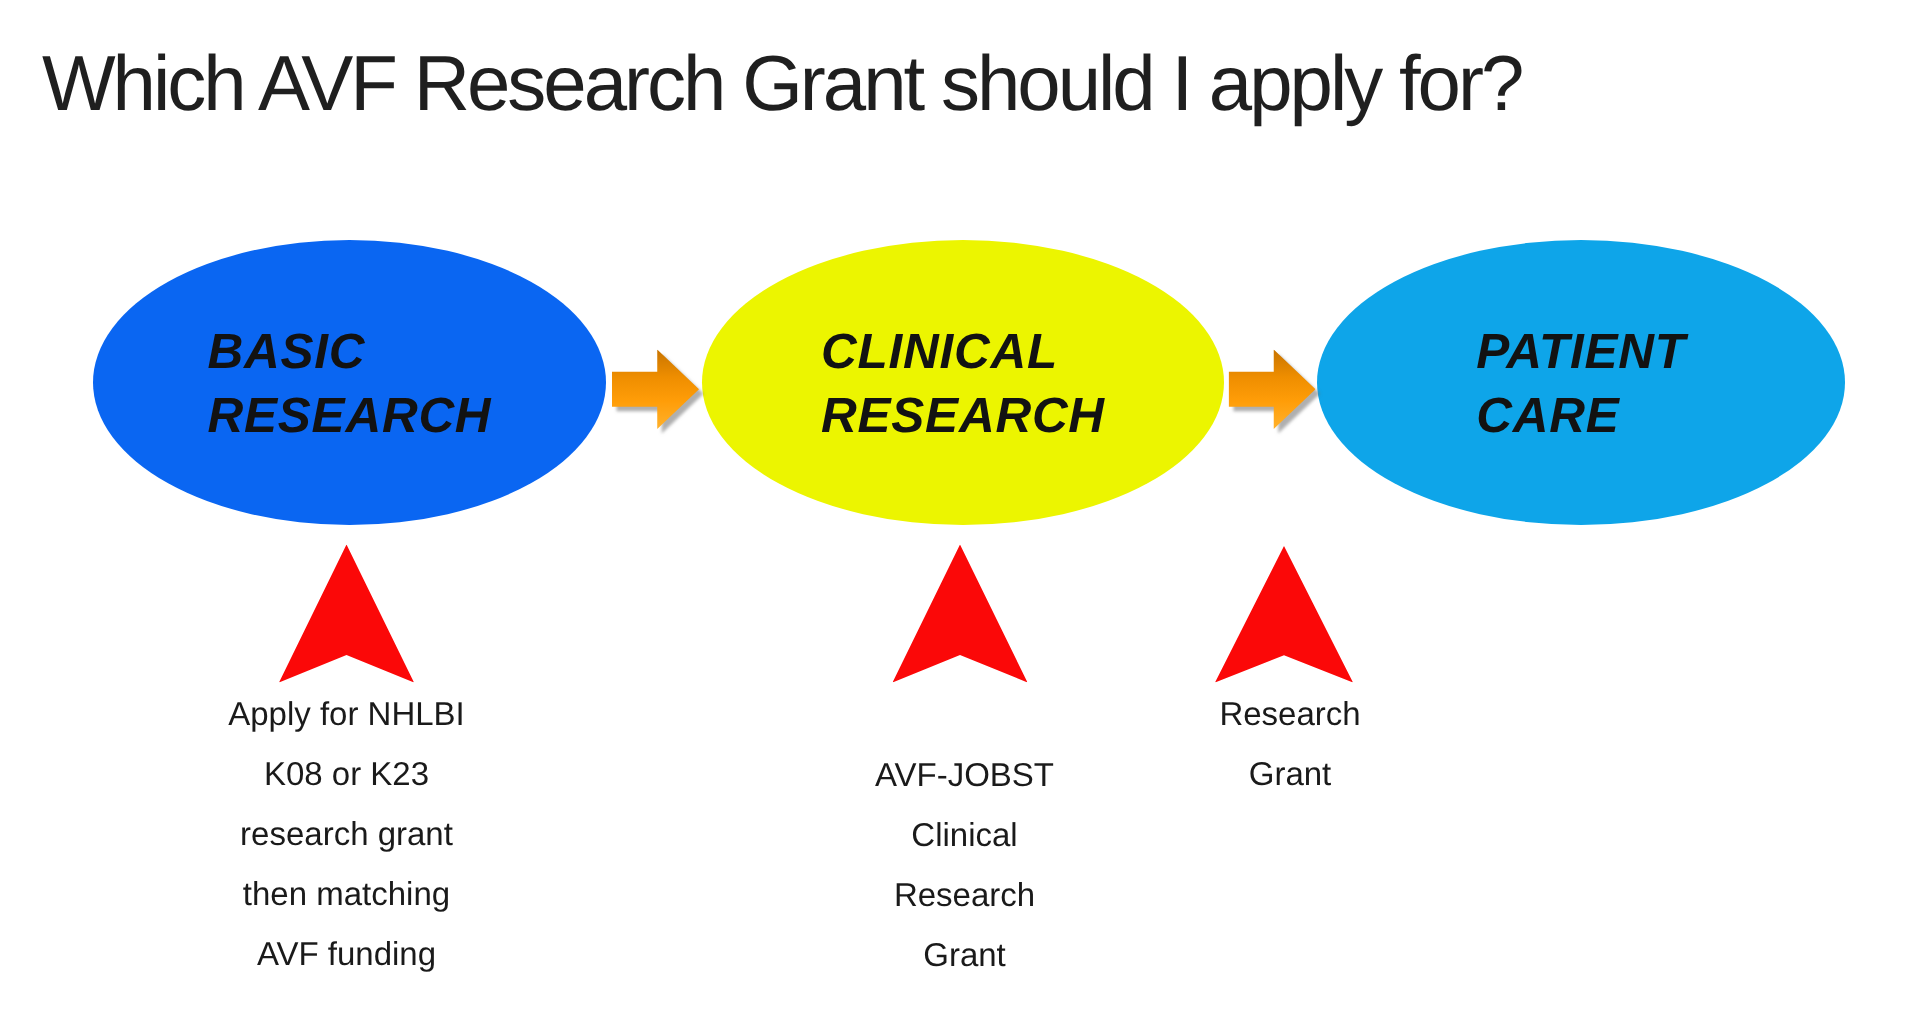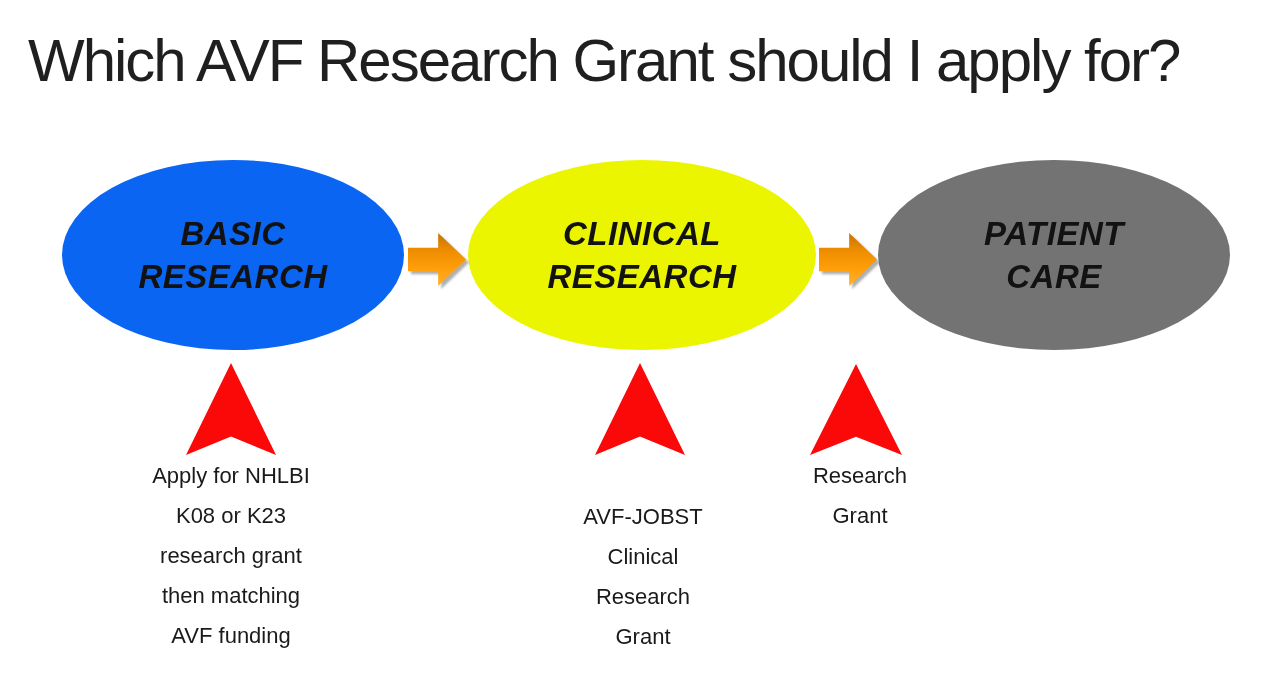--- a/index.html
+++ b/index.html
@@ -13,47 +13,46 @@
     width: 1280px;
     height: 681px;
     background: #ffffff;
     overflow: hidden;
   }
   .title {
     position: absolute;
     left: 28px;
     top: 26px;
     margin: 0;
-    font-size: 60px;
+    font-size: 52px;
     font-weight: 400;
     letter-spacing: -2px;
     color: #1f1f1f;
     white-space: nowrap;
   }
   .ellipse {
     position: absolute;
     top: 160px;
     height: 190px;
     border-radius: 50%;
     display: flex;
     align-items: center;
     justify-content: center;
-    text-align: center;
   }
   .ellipse .ellipse-label {
     font-weight: bold;
     font-style: italic;
     font-size: 33px;
     line-height: 43px;
     color: #121212;
     letter-spacing: 0.5px;
   }
   .ellipse-basic    { left: 62px;  width: 342px; background: #0A66F2; }
   .ellipse-clinical { left: 468px; width: 348px; background: #ECF500; }
-  .ellipse-patient  { left: 878px; width: 352px; background: #737373; }
+  .ellipse-patient  { left: 878px; width: 352px; background: #0ea5e9; }
 
   .flow-arrow {
     position: absolute;
     top: 233px;
     width: 58px;
     height: 53px;
     background: linear-gradient(180deg, #c87400 0%, #ef8e00 35%, #ff9d08 65%, #ffb12b 100%);
     clip-path: polygon(0 28%, 52% 28%, 52% 0, 100% 50%, 52% 100%, 52% 72%, 0 72%);
   }
   .flow-arrow-wrap {

